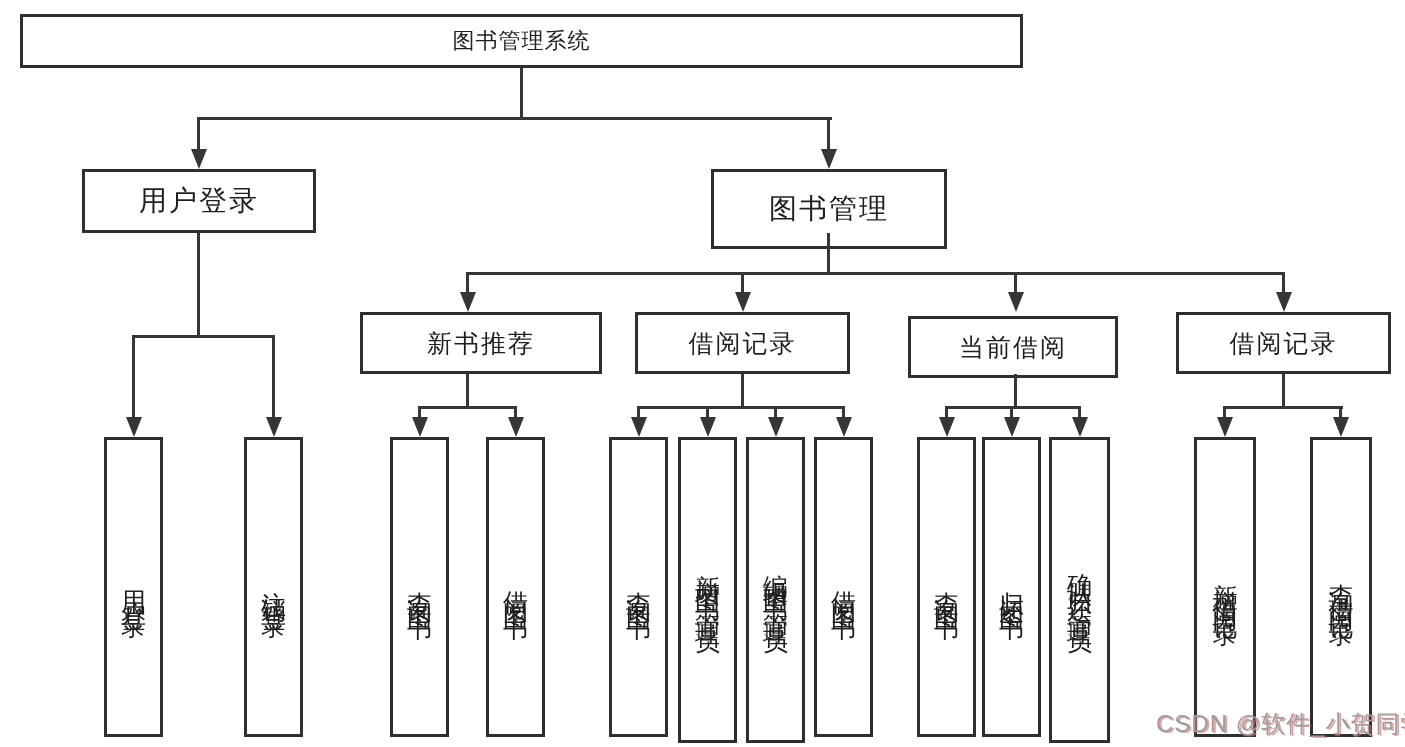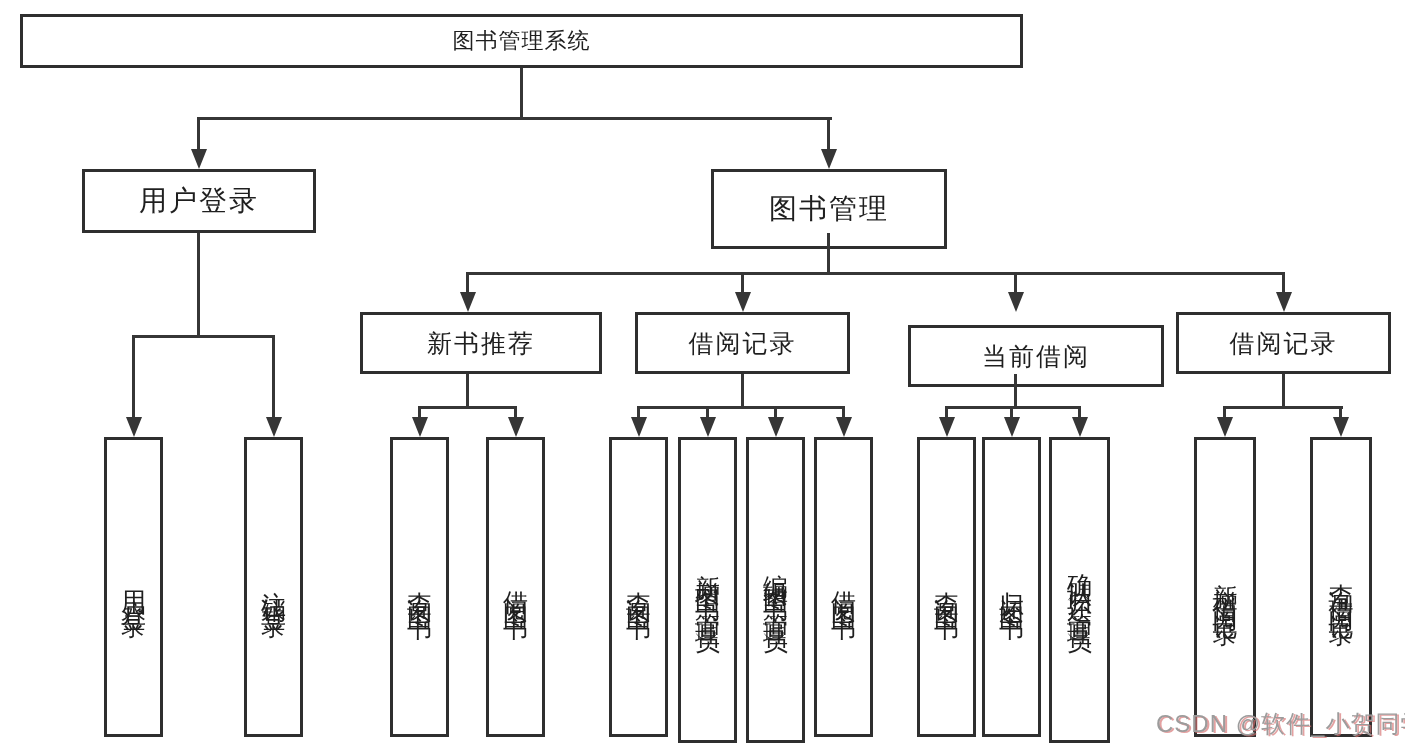--- a/index.html
+++ b/index.html
@@ -46,21 +46,21 @@
   <div class="box" style="left:711px;top:169px;width:236px;height:80px;">
     <span class="l2-label">图书管理</span>
   </div>
 
   <div class="box" style="left:360px;top:312px;width:242px;height:62px;">
     <span class="l3-label">新书推荐</span>
   </div>
   <div class="box" style="left:635px;top:312px;width:215px;height:62px;">
     <span class="l3-label">借阅记录</span>
   </div>
-  <div class="box" style="left:908px;top:325px;width:256px;height:62px;">
+  <div class="box" style="left:908px;top:316px;width:210px;height:62px;">
     <span class="l3-label">当前借阅</span>
   </div>
   <div class="box" style="left:1176px;top:312px;width:215px;height:62px;">
     <span class="l3-label">借阅记录</span>
   </div>
 
   <div class="box" style="left:104px;top:437px;width:59px;height:300px;">
     <span class="vlabel">用户登录</span>
   </div>
   <div class="box" style="left:244px;top:437px;width:59px;height:300px;">

